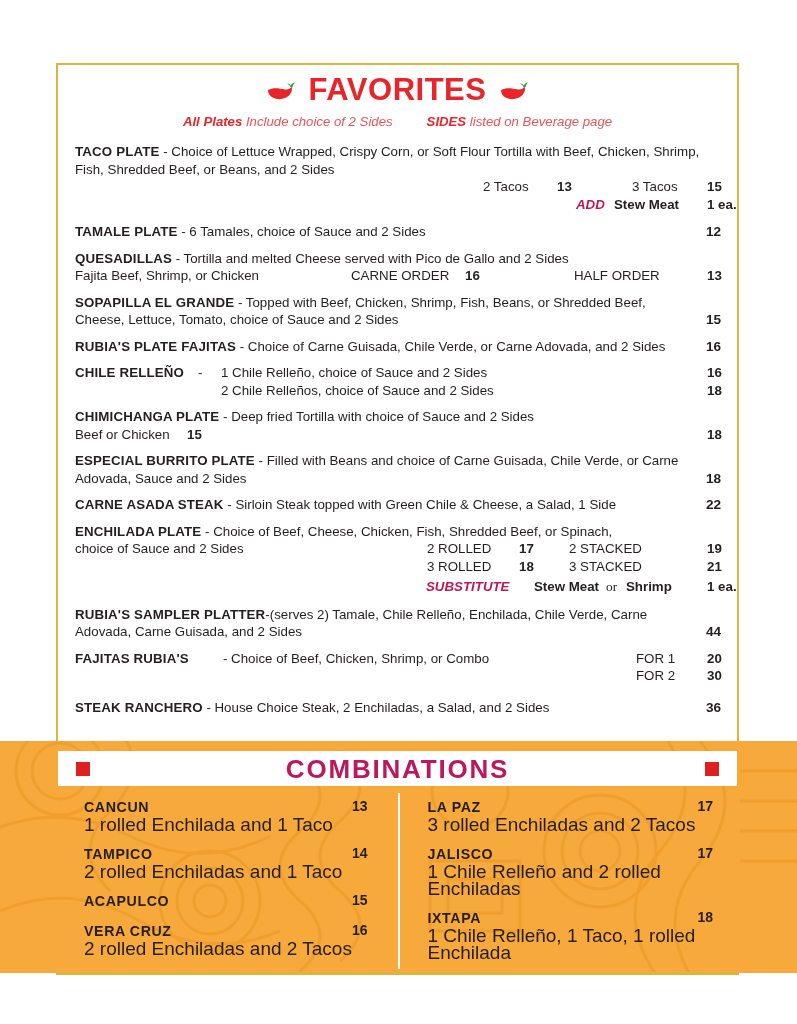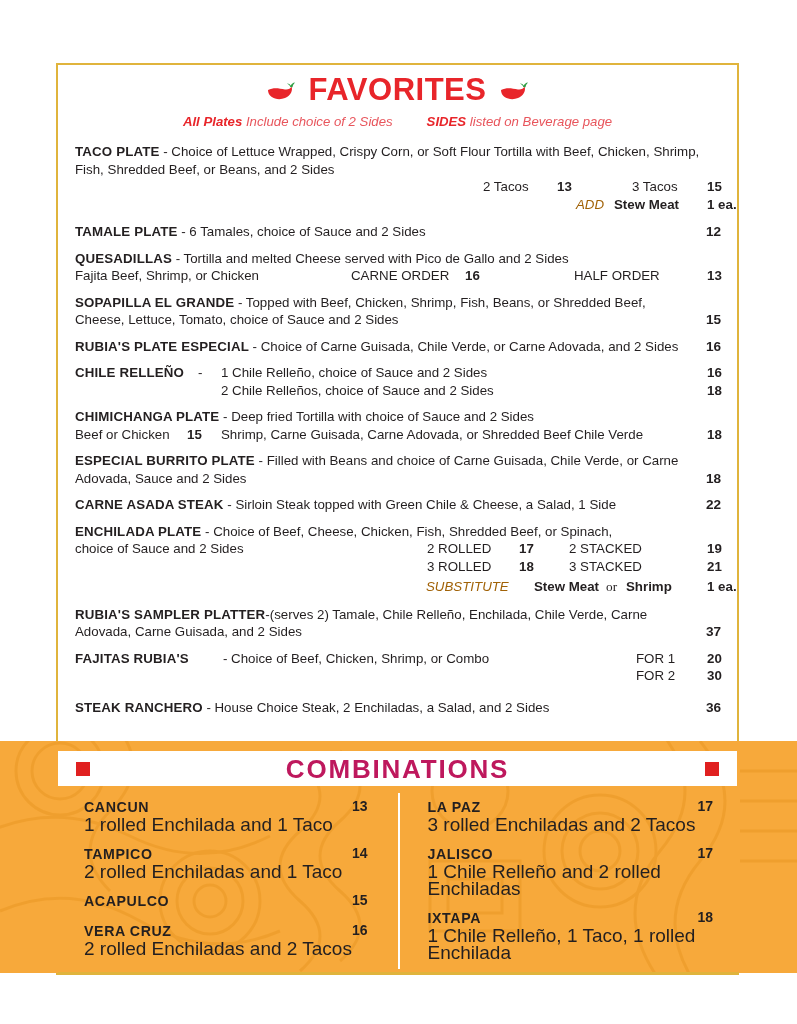--- a/index.html
+++ b/index.html
@@ -96,23 +96,23 @@
     position: relative;
     height: 17.5px;
   }
   .pcell {
     position: absolute;
     font-size: 13.3px;
     white-space: nowrap;
   }
   .pcell.b { font-weight: bold; }
   .red-it {
-    color: #a16207;
+    color: #be185d;
     font-style: italic;
-    font-weight: normal;
+    font-weight: bold;
   }
   .blk-b { font-weight: bold; color: #231f20; }
 
   
   #combo-band {
     position: absolute;
     left: 0;
     top: 733px;
     width: 797px;
     height: 232px;
@@ -270,21 +270,21 @@
           <span class="pcell b" style="left:632px;">13</span>
         </div>
       </div>
 
       <div class="item tight" style="padding-right:42px;">
         <span class="nm">SOPAPILLA EL GRANDE</span><span class="dsc"> - Topped with Beef, Chicken, Shrimp, Fish, Beans, or Shredded Beef, Cheese, Lettuce, Tomato, choice of Sauce and 2 Sides</span>
         <span class="price" style="bottom:0;">15</span>
       </div>
 
       <div class="item tight" style="padding-right:0;">
-        <span class="nm">RUBIA'S  PLATE  ESPECIAL</span><span class="dsc"> - Choice of Carne Guisada, Chile Verde, or Carne Adovada, and 2 Sides</span>
+        <span class="nm">RUBIA'S  PLATE  FAJITAS</span><span class="dsc"> - Choice of Carne Guisada, Chile Verde, or Carne Adovada, and 2 Sides</span>
         <span class="price" style="bottom:0;">16</span>
       </div>
 
       <div class="item tight">
         <div class="prow">
           <span class="pcell nm" style="left:0;">CHILE RELLEÑO</span>
           <span class="pcell" style="left:123px;"> - </span>
           <span class="pcell" style="left:146px;">1 Chile Relleño, choice of Sauce and 2 Sides</span>
           <span class="pcell b" style="left:632px;">16</span>
         </div>
@@ -294,21 +294,20 @@
         </div>
       </div>
 
       <div class="item tight">
         <div>
           <span class="nm">CHIMICHANGA PLATE</span><span class="dsc"> - Deep fried Tortilla with choice of Sauce and 2 Sides</span>
         </div>
         <div class="prow">
           <span class="pcell" style="left:0;">Beef or Chicken</span>
           <span class="pcell b" style="left:112px;">15</span>
-          <span class="pcell" style="left:146px;">Shrimp, Carne Guisada, Carne Adovada, or Shredded Beef Chile Verde</span>
           <span class="pcell b" style="left:632px;">18</span>
         </div>
       </div>
 
       <div class="item tight" style="padding-right:40px;">
         <span class="nm">ESPECIAL BURRITO PLATE</span><span class="dsc"> - Filled with Beans and choice of Carne Guisada, Chile Verde, or Carne Adovada, Sauce and 2 Sides</span>
         <span class="price" style="bottom:0;">18</span>
       </div>
 
       <div class="item tight" style="padding-right:24px;">
@@ -337,21 +336,21 @@
           <span class="pcell red-it" style="left:351px;">SUBSTITUTE</span>
           <span class="pcell blk-b" style="left:459px;">Stew Meat</span>
           <span class="pcell" style="left:531px;font-family:Liberation Serif, serif;"> or </span>
           <span class="pcell blk-b" style="left:551px;">Shrimp</span>
           <span class="pcell b" style="left:632px;">1 ea.</span>
         </div>
       </div>
 
       <div class="item tight" style="padding-right:30px;">
         <span class="nm">RUBIA'S  SAMPLER PLATTER</span><span class="dsc">-(serves 2) Tamale, Chile Relleño, Enchilada, Chile Verde, Carne Adovada, Carne Guisada, and 2 Sides</span>
-        <span class="price" style="bottom:0;">37</span>
+        <span class="price" style="bottom:0;">44</span>
       </div>
 
       <div class="item" style="margin-bottom:10px;">
         <div class="prow">
           <span class="pcell nm" style="left:0;">FAJITAS RUBIA'S</span>
           <span class="pcell" style="left:148px;"> - Choice of Beef, Chicken, Shrimp, or Combo</span>
           <span class="pcell" style="left:561px;">FOR 1</span>
           <span class="pcell b" style="left:632px;">20</span>
         </div>
         <div class="prow">

